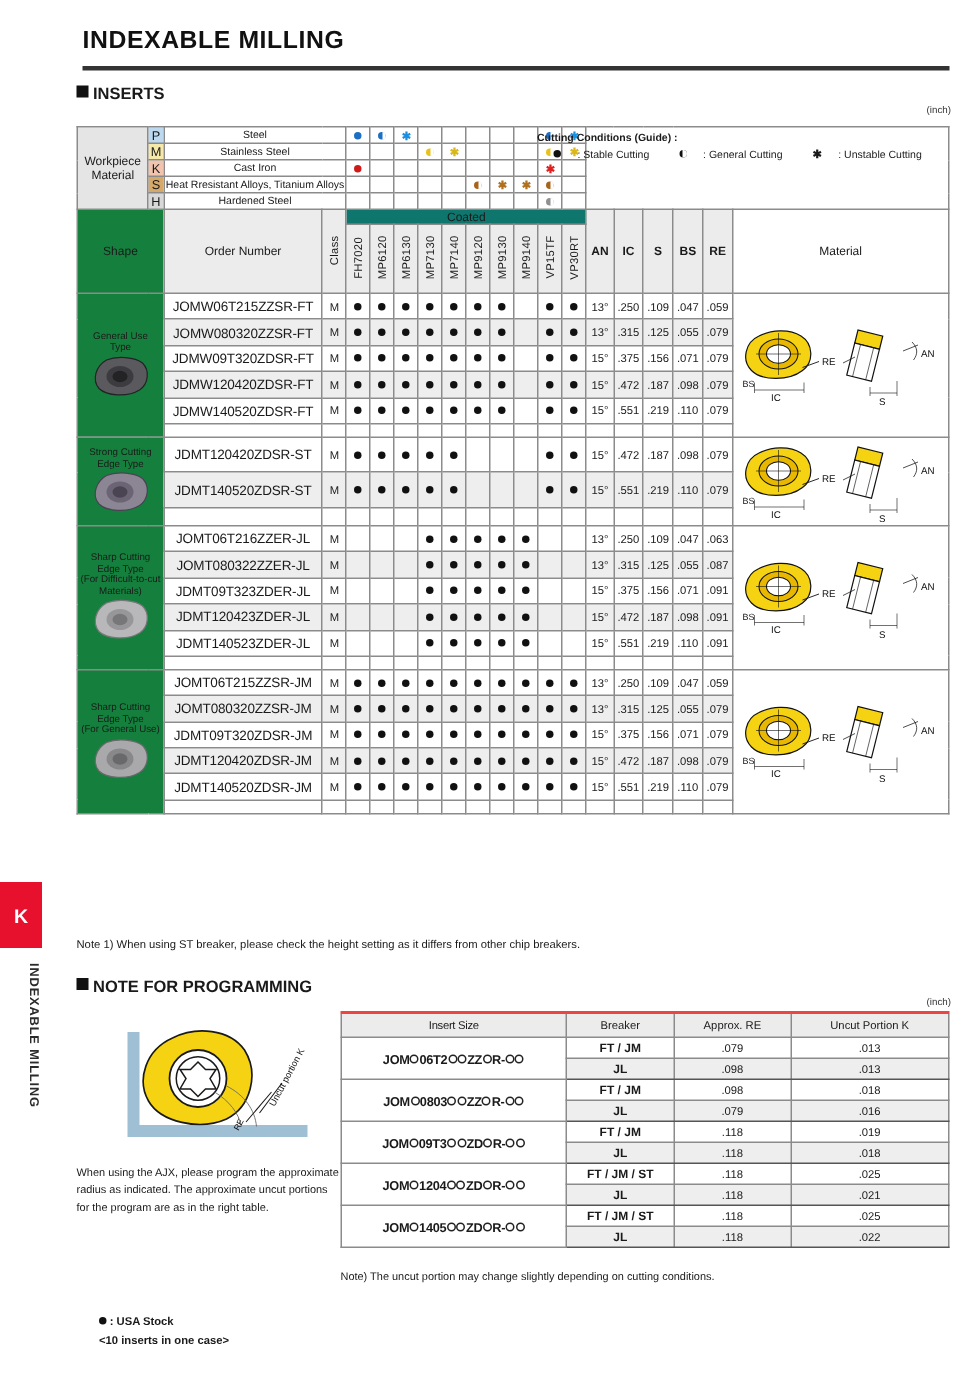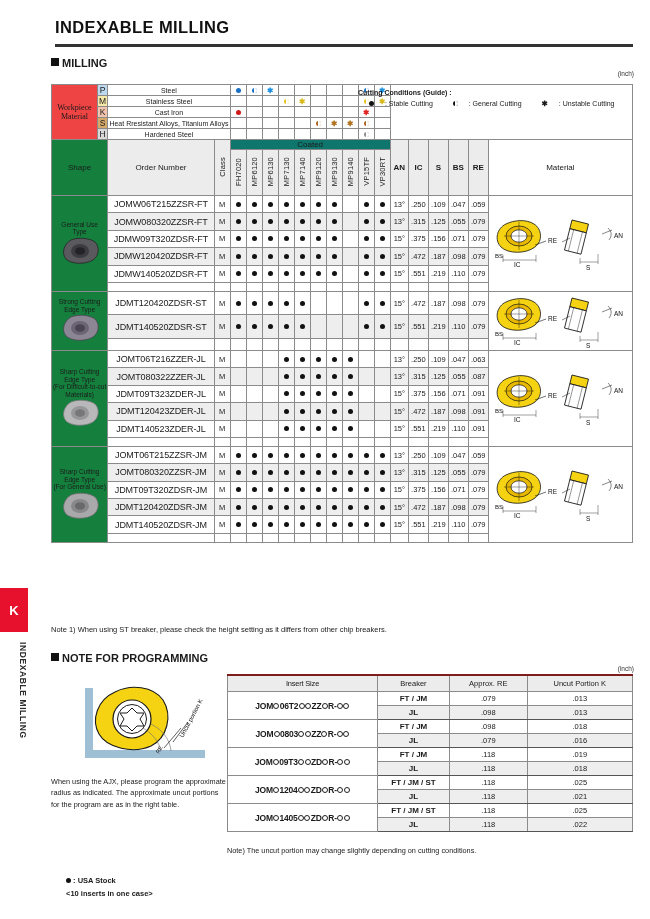--- a/index.html
+++ b/index.html
@@ -38,21 +38,21 @@
   #main-table {
     position:absolute; left:51px; top:84px; width:582px;
     border-collapse:collapse; font-size:7.5px;
   }
   #main-table td, #main-table th {
     border:.6px solid #8b8b8b; padding:0; text-align:center;
     vertical-align:middle; font-weight:normal;
   }
   .hdr-grey { background:#ececec; }
   .hdr-coated { background:#0f766e; font-size:8px; }
-  .wm-label { background:#ef4444; font-size:8px; width:58px;font-family:Liberation Serif, serif; }
+  .wm-label { background:#e5e5e5; font-size:8px; width:58px; }
   .wm-letter { background:#d8d8d8; font-weight:bold; font-size:8.5px; width:13px; }
   .wm-letter.p { background:#bcd9ef; }
   .wm-letter.m { background:#f6e8a8; }
   .wm-letter.k { background:#f2c4ae; }
   .wm-letter.s { background:#d5a96a; }
   .wm-letter.h { background:#d8d8d8; }
   .wm-name { text-align:left; padding-left:3px; font-size:7px; background:#fff; }
   .wm-cell { width:15.2px; height:11px; }
 
   .vcol { width:15.2px; }
@@ -101,21 +101,21 @@
 
   #prog-text { position:absolute; left:51px; top:776px; width:175px; font-size:7.3px; line-height:1.55; }
 
   #uncut-table {
     position:absolute; left:227px; top:674px; width:406px;
     border-collapse:collapse; font-size:7.5px;
   }
   #uncut-table td, #uncut-table th {
     border:.6px solid #8b8b8b; text-align:center; padding:2px 0; font-weight:normal;
   }
-  #uncut-table thead th { background:#ececec; font-size:7.5px; padding:3px 0; border-top:2px solid #7f1d1d; }
+  #uncut-table thead th { background:#ececec; font-size:7.5px; padding:3px 0; border-top:2px solid #ef4444; }
   #uncut-table .size-cell { width:150px; font-size:8.5px; font-weight:bold; letter-spacing:-.2px; }
   #uncut-table .brk { width:72px; font-weight:bold; font-size:8px;text-align:center; }
   #uncut-table .alt td { background:#eeeeee; }
   #uncut-table .grp-b td { border-bottom:1.3px solid #555; }
   .ocirc { display:inline-block; width:6px; height:6px; border:1px solid #222; border-radius:50%; vertical-align:0px; margin:0 .3px; }
 
   #note2 { position:absolute; left:227px; top:846px; font-size:7.3px; }
 
   
   #footer-page { position:absolute; left:18px; top:932px; font-size:19px; font-weight:bold; }
@@ -128,21 +128,21 @@
 <body>
 
 <div id="side-tab">
   <div class="k-box">K</div>
   <div class="k-label">INDEXABLE MILLING</div>
 </div>
 
 <div id="page-title">INDEXABLE MILLING</div>
 <div id="title-rule"></div>
 <div id="inserts-head">
-  <span class="sq"></span><span>MILLING</span>
+  <span class="sq"></span><span>INSERTS</span>
 </div>
 <div id="unit-inch-1">(inch)</div>
 
 <table id="main-table">
   <tbody id="main-tbody">
       <tr>
         <td class="wm-label" rowspan="5">Workpiece<br>Material</td>
         <td class="wm-letter p">P</td>
         <td class="wm-name" colspan="2">Steel</td>
         <td class="wm-cell"><span class="dot dot-blue"></span></td>

